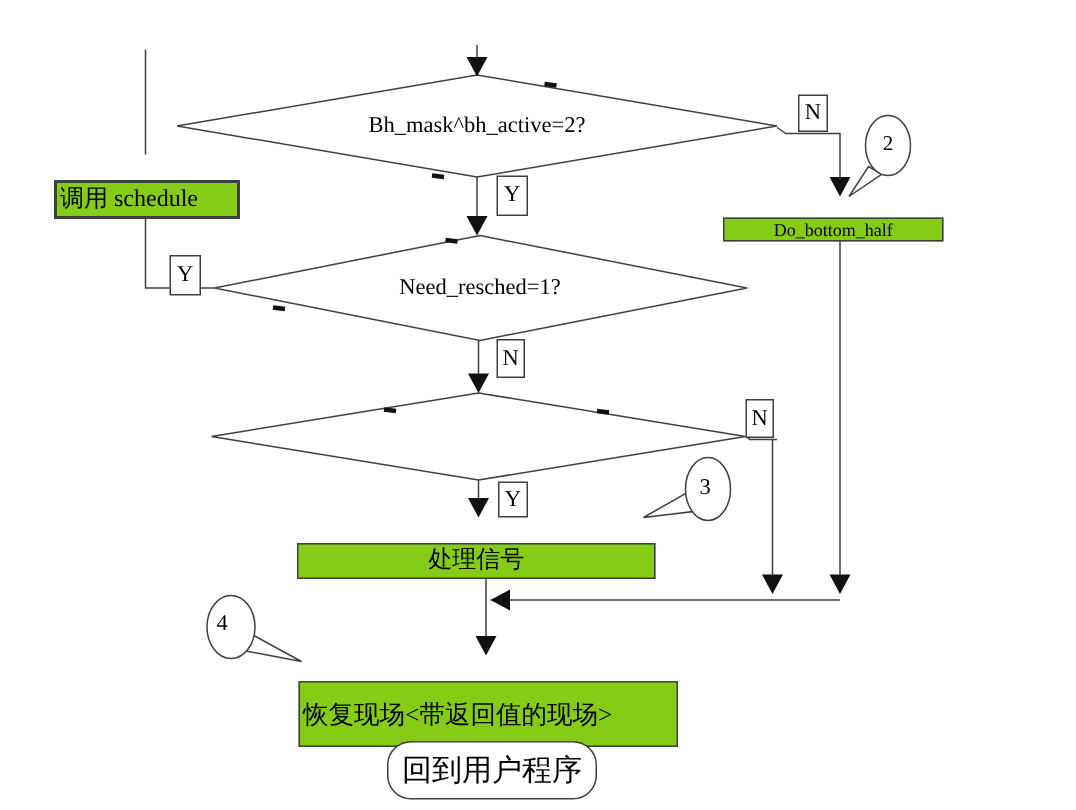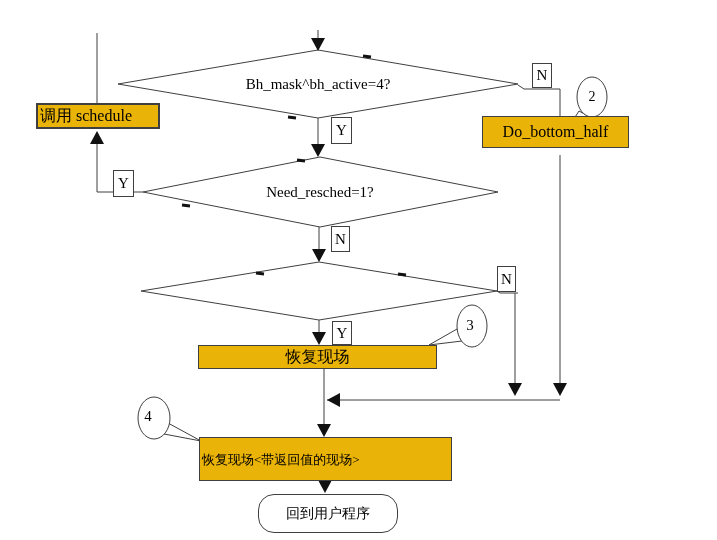--- a/index.html
+++ b/index.html
@@ -1,31 +1,31 @@
 <!DOCTYPE html>
 <html><head>
 <meta charset="utf-8">
 <style>
   html,body{margin:0;padding:0;background:#ffffff;}
   .stage{position:relative;width:717px;height:540px;background:#ffffff;overflow:hidden;
          font-family:"Liberation Serif","DejaVu Serif",serif;color:#000;}
   .stage svg{position:absolute;left:0;top:0;}
-  .box{position:absolute;border:1px solid #3f3f3f;background:#eab308;display:flex;
-       align-items:center;justify-content:center;font-size:15px;line-height:1;box-sizing:border-box;}
+  .box{position:absolute;border:1px solid #3f3f3f;background:#84cc16;display:flex;
+       align-items:center;justify-content:center;font-size:15px;line-height:1;box-sizing:border-box;margin-top:17px;}
   .box.thick{border-width:2px;}
   .box.leftalign{justify-content:flex-start;padding-left:2px;}
   .tag{position:absolute;border:1px solid #3f3f3f;background:#fff;display:flex;
        align-items:center;justify-content:center;font-size:15px;box-sizing:border-box;}
   .dlabel{position:absolute;display:flex;align-items:center;justify-content:center;
           font-size:15px;background:transparent;pointer-events:none;}
   .cnum{position:absolute;display:flex;align-items:center;justify-content:center;
         font-size:14px;background:transparent;}
   .cjk{font-size:16px;letter-spacing:0;}
   .terminal{position:absolute;border:1px solid #3f3f3f;border-radius:16px;background:#fff;
-            display:flex;align-items:center;justify-content:center;font-size:14px;box-sizing:border-box;}
+            display:flex;align-items:center;justify-content:center;font-size:20px;box-sizing:border-box;}
 </style>
 </head>
 <body>
 
 <div class="stage">
 
   <svg width="717" height="540" viewBox="0 0 717 540">
 
     <g stroke="#3f3f3f" stroke-width="1" fill="none">
       <line x1="97" y1="33" x2="97" y2="103"></line>
@@ -77,29 +77,29 @@
       <polygon points="560,396 553,383 567,383"></polygon>
       <polygon points="515,396 508,383 522,383"></polygon>
       <polygon points="327,400 340,393 340,407"></polygon>
       <polygon points="324,437 317,424 331,424"></polygon>
       <polygon points="325,493 318,480 332,480"></polygon>
     </g>
   </svg>
 
   <div class="box thick leftalign cjk" style="left:36px;top:103px;width:124px;height:26px;">调用 schedule</div>
 
-  <div class="box" style="left:482px;top:116px;width:147px;height:32px;font-size:16px;">Do_bottom_half</div>
+  <div class="box" style="left:482px;top:128px;width:147px;height:16px;font-size:12px;">Do_bottom_half</div>
 
-  <div class="box cjk" style="left:198px;top:345px;width:239px;height:24px;">恢复现场</div>
+  <div class="box cjk" style="left:198px;top:345px;width:239px;height:24px;">处理信号</div>
 
-  <div class="box leftalign cjk" style="left:199px;top:437px;width:253px;height:44px;font-size:13px;">恢复现场&lt;带返回值的现场&gt;</div>
+  <div class="box leftalign cjk" style="left:199px;top:437px;width:253px;height:44px;font-size:17px;">恢复现场&lt;带返回值的现场&gt;</div>
 
   <div class="terminal cjk" style="left:258px;top:494px;width:140px;height:39px;">回到用户程序</div>
 
-  <div class="dlabel" style="left:168px;top:70px;width:300px;height:28px;">Bh_mask^bh_active=4?</div>
+  <div class="dlabel" style="left:168px;top:70px;width:300px;height:28px;">Bh_mask^bh_active=2?</div>
   <div class="dlabel" style="left:220px;top:178px;width:200px;height:28px;">Need_resched=1?</div>
 
   <div class="tag" style="left:331px;top:117px;width:21px;height:27px;">Y</div>
   <div class="tag" style="left:532px;top:63px;width:20px;height:25px;">N</div>
   <div class="tag" style="left:113px;top:170px;width:21px;height:27px;">Y</div>
   <div class="tag" style="left:331px;top:226px;width:19px;height:26px;">N</div>
   <div class="tag" style="left:332px;top:321px;width:20px;height:24px;">Y</div>
   <div class="tag" style="left:497px;top:266px;width:19px;height:26px;">N</div>
 
   <div class="cnum" style="left:584px;top:87px;width:16px;height:20px;">2</div>

